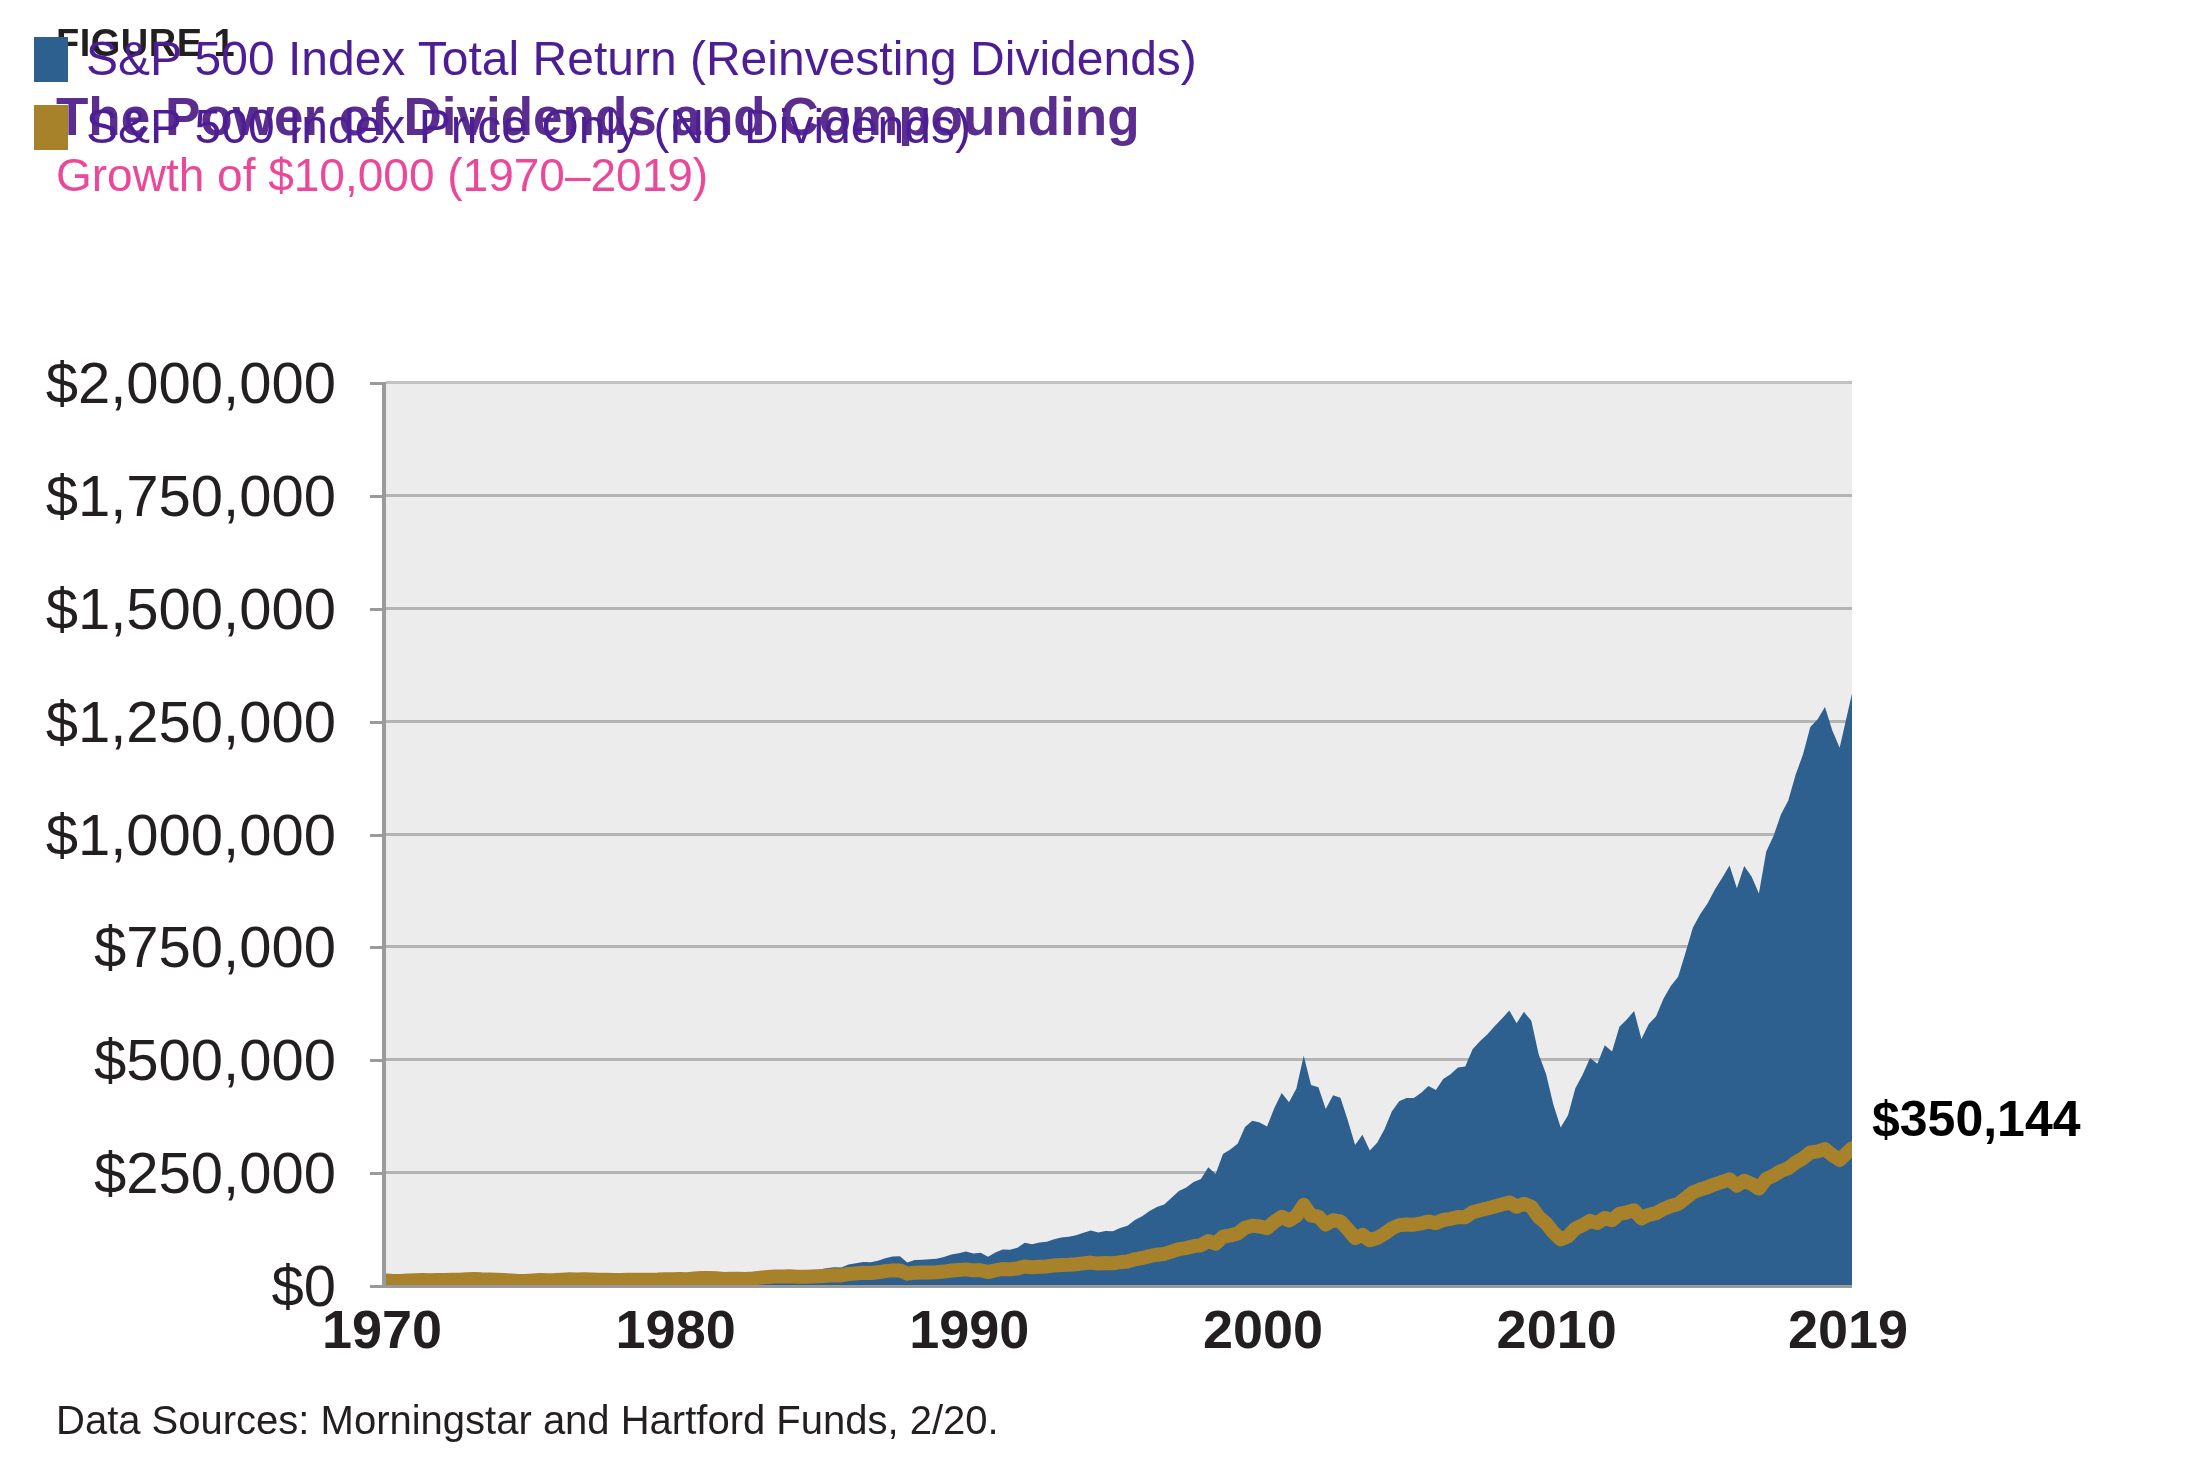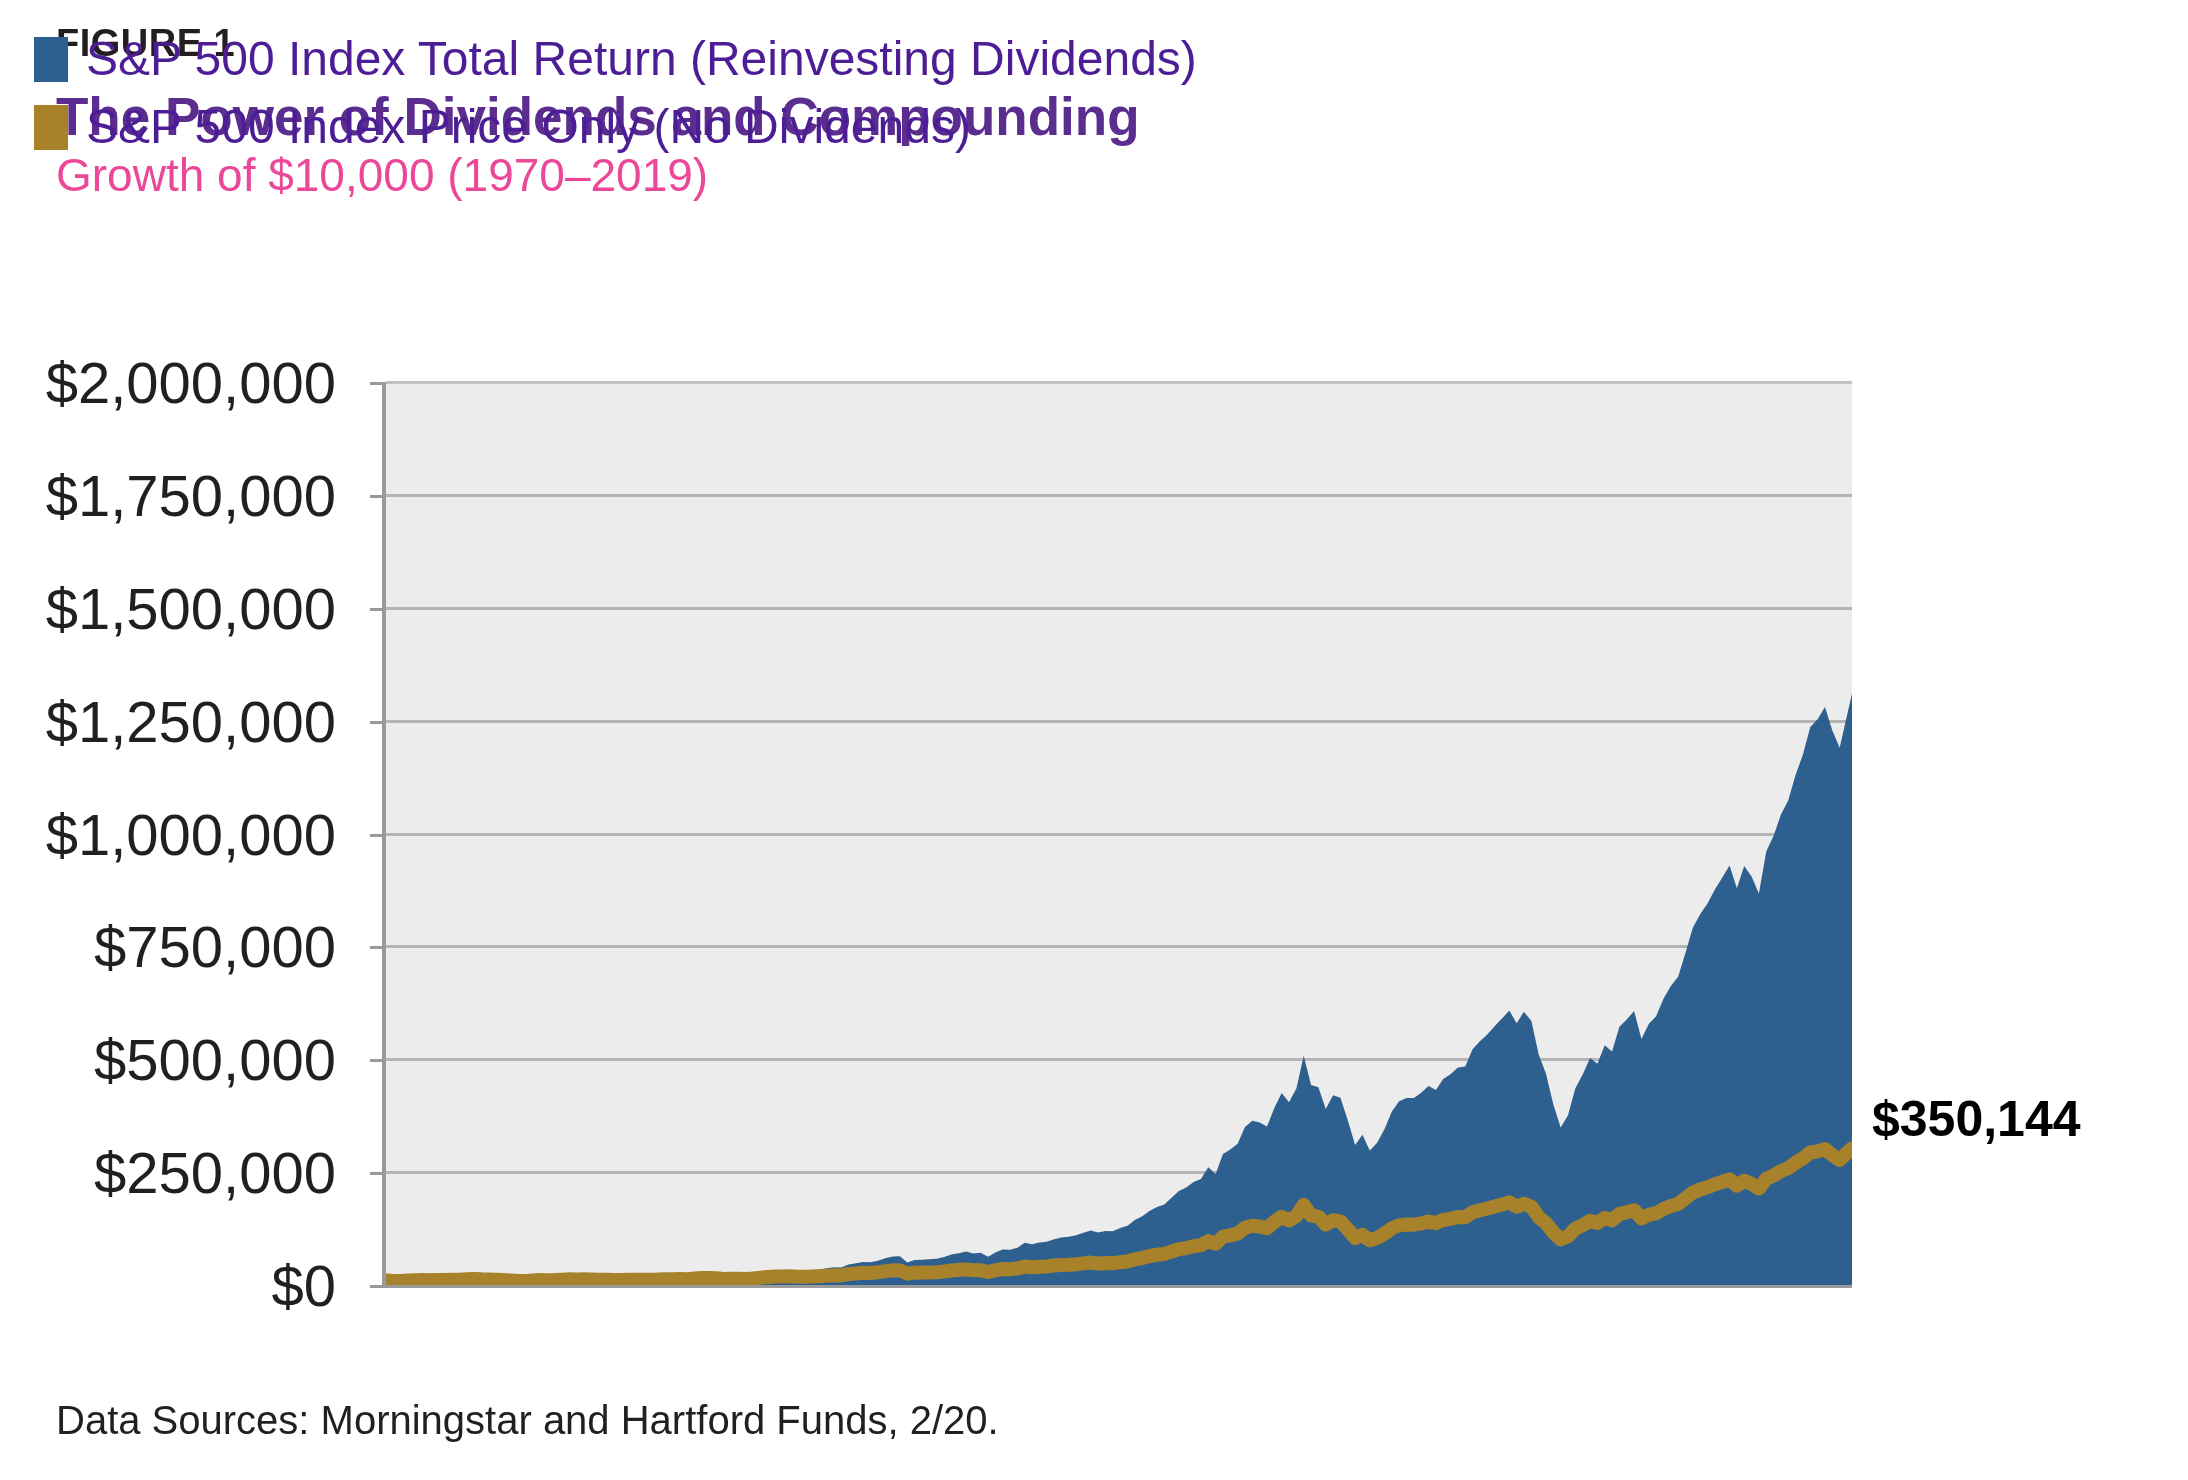--- a/index.html
+++ b/index.html
@@ -232,20 +232,28 @@
         <div class="gridline" style="top: 563.375px;"></div>
         <div class="gridline" style="top: 676.25px;"></div>
         <div class="gridline" style="top: 789.125px;"></div>
       </div>
     <svg id="chart-svg" viewBox="0 0 1466 903" preserveAspectRatio="none">
       <path id="series-area-total" d="M 0.00 898.49 L 7.34 898.85 L 14.68 898.94 L 22.03 898.39 L 29.37 898.17 L 36.71 897.90 L 44.05 898.03 L 51.39 897.72 L 58.73 897.54 L 66.08 897.31 L 73.42 897.27 L 80.76 896.72 L 88.10 896.32 L 95.44 896.68 L 102.78 896.72 L 110.13 897.09 L 117.47 897.31 L 124.81 897.90 L 132.15 898.39 L 139.49 898.21 L 146.83 897.67 L 154.18 897.04 L 161.52 897.22 L 168.86 896.90 L 176.20 896.27 L 183.54 895.87 L 190.89 895.91 L 198.23 895.69 L 205.57 895.73 L 212.91 896.00 L 220.25 896.14 L 227.59 896.23 L 234.94 896.18 L 242.28 895.82 L 249.62 895.64 L 256.96 895.78 L 264.30 895.51 L 271.64 895.28 L 278.99 894.78 L 286.33 894.47 L 293.67 894.02 L 301.01 894.29 L 308.35 893.38 L 315.70 892.53 L 323.04 892.21 L 330.38 892.57 L 337.72 893.43 L 345.06 893.02 L 352.40 892.89 L 359.75 893.25 L 367.09 892.25 L 374.43 890.81 L 381.77 889.73 L 389.11 888.87 L 396.45 888.69 L 403.80 888.10 L 411.14 888.51 L 418.48 888.37 L 425.82 887.92 L 433.16 887.47 L 440.50 886.20 L 447.85 885.21 L 455.19 885.39 L 462.53 882.50 L 469.87 881.33 L 477.21 879.88 L 484.56 880.20 L 491.90 878.71 L 499.24 876.14 L 506.58 874.47 L 513.92 874.37 L 521.26 880.42 L 528.61 878.12 L 535.95 877.76 L 543.29 877.31 L 550.63 876.77 L 557.97 875.01 L 565.31 872.57 L 572.66 871.17 L 580.00 869.59 L 587.34 871.39 L 594.68 870.81 L 602.02 874.78 L 609.36 870.58 L 616.71 867.38 L 624.05 867.65 L 631.39 865.66 L 638.73 860.83 L 646.07 862.14 L 653.42 860.56 L 660.76 859.66 L 668.10 857.31 L 675.44 855.59 L 682.78 854.78 L 690.12 853.34 L 697.47 850.76 L 704.81 848.41 L 712.15 850.58 L 719.49 849.00 L 726.83 849.18 L 734.17 846.02 L 741.52 843.67 L 748.86 837.89 L 756.20 834.19 L 763.54 828.95 L 770.88 824.89 L 778.23 822.41 L 785.57 815.86 L 792.91 808.91 L 800.25 805.48 L 807.59 800.06 L 814.93 796.90 L 822.28 785.16 L 829.62 791.93 L 836.96 772.07 L 844.30 767.55 L 851.64 761.68 L 858.98 744.98 L 866.33 738.65 L 873.67 740.46 L 881.01 744.52 L 888.35 726.01 L 895.69 711.11 L 903.03 720.14 L 910.38 706.60 L 917.72 673.64 L 925.06 702.99 L 932.40 705.24 L 939.74 726.91 L 947.09 713.37 L 954.43 715.63 L 961.77 738.20 L 969.11 763.03 L 976.45 752.65 L 983.79 768.45 L 991.14 760.78 L 998.48 747.23 L 1005.82 729.62 L 1013.16 719.24 L 1020.50 716.08 L 1027.84 716.08 L 1035.19 710.66 L 1042.53 703.89 L 1049.87 707.95 L 1057.21 697.12 L 1064.55 692.15 L 1071.90 685.38 L 1079.24 684.47 L 1086.58 667.32 L 1093.92 659.19 L 1101.26 652.42 L 1108.60 644.29 L 1115.95 636.62 L 1123.29 628.49 L 1130.63 641.13 L 1137.97 629.84 L 1145.31 638.87 L 1152.65 672.28 L 1160.00 691.70 L 1167.34 722.40 L 1174.68 745.43 L 1182.02 733.24 L 1189.36 706.15 L 1196.70 692.60 L 1204.05 675.90 L 1211.39 681.76 L 1218.73 663.25 L 1226.07 669.57 L 1233.41 644.74 L 1240.76 637.52 L 1248.10 628.94 L 1255.44 656.93 L 1262.78 642.03 L 1270.12 634.36 L 1277.46 616.75 L 1284.81 604.11 L 1292.15 594.63 L 1299.49 570.70 L 1306.83 545.86 L 1314.17 532.32 L 1321.51 521.48 L 1328.86 507.49 L 1336.20 495.75 L 1343.54 483.56 L 1350.88 506.13 L 1358.22 484.01 L 1365.56 494.39 L 1372.91 511.55 L 1380.25 469.56 L 1387.59 453.76 L 1394.93 432.54 L 1402.27 418.54 L 1409.62 392.81 L 1416.96 372.49 L 1424.30 344.95 L 1431.64 337.27 L 1438.98 325.08 L 1446.32 348.56 L 1453.67 365.72 L 1466.00 311.53 L 1466 903 L 0 903 Z" fill="#2d5f8f"></path>
       <path id="series-line-price" fill="none" stroke-width="14" stroke-linejoin="round" stroke-linecap="round" d="M 0.00 898.49 L 7.34 898.89 L 14.68 899.00 L 22.03 898.53 L 29.37 898.35 L 36.71 898.12 L 44.05 898.28 L 51.39 898.03 L 58.73 897.90 L 66.08 897.74 L 73.42 897.74 L 80.76 897.29 L 88.10 896.95 L 95.44 897.33 L 102.78 897.42 L 110.13 897.79 L 117.47 898.03 L 124.81 898.60 L 132.15 899.07 L 139.49 898.96 L 146.83 898.55 L 154.18 898.08 L 161.52 898.28 L 168.86 898.08 L 176.20 897.63 L 183.54 897.36 L 190.89 897.45 L 198.23 897.31 L 205.57 897.40 L 212.91 897.67 L 220.25 897.83 L 227.59 897.94 L 234.94 897.97 L 242.28 897.76 L 249.62 897.67 L 256.96 897.83 L 264.30 897.69 L 271.64 897.58 L 278.99 897.29 L 286.33 897.13 L 293.67 896.88 L 301.01 897.13 L 308.35 896.59 L 315.70 896.09 L 323.04 895.96 L 330.38 896.25 L 337.72 896.88 L 345.06 896.70 L 352.40 896.68 L 359.75 896.97 L 367.09 896.43 L 374.43 895.62 L 381.77 895.03 L 389.11 894.60 L 396.45 894.58 L 403.80 894.33 L 411.14 894.65 L 418.48 894.65 L 425.82 894.47 L 433.16 894.29 L 440.50 893.68 L 447.85 893.23 L 455.19 893.41 L 462.53 891.94 L 469.87 891.40 L 477.21 890.74 L 484.56 891.01 L 491.90 890.34 L 499.24 889.12 L 506.58 888.37 L 513.92 888.46 L 521.26 891.67 L 528.61 890.63 L 535.95 890.56 L 543.29 890.45 L 550.63 890.31 L 557.97 889.59 L 565.31 888.55 L 572.66 888.01 L 580.00 887.38 L 587.34 888.33 L 594.68 888.15 L 602.02 890.09 L 609.36 888.28 L 616.71 886.97 L 624.05 887.24 L 631.39 886.48 L 638.73 884.49 L 646.07 885.23 L 653.42 884.67 L 660.76 884.40 L 668.10 883.54 L 675.44 882.95 L 682.78 882.73 L 690.12 882.28 L 697.47 881.37 L 704.81 880.56 L 712.15 881.60 L 719.49 881.10 L 726.83 881.33 L 734.17 880.20 L 741.52 879.43 L 748.86 877.31 L 756.20 876.00 L 763.54 874.10 L 770.88 872.70 L 778.23 871.94 L 785.57 869.59 L 792.91 867.15 L 800.25 866.07 L 807.59 864.17 L 814.93 863.22 L 822.28 859.07 L 829.62 861.78 L 836.96 854.69 L 844.30 853.34 L 851.64 851.53 L 858.98 845.66 L 866.33 843.63 L 873.67 844.53 L 881.01 846.20 L 888.35 839.88 L 895.69 834.91 L 903.03 838.44 L 910.38 834.01 L 917.72 822.86 L 925.06 833.47 L 932.40 834.60 L 939.74 842.50 L 947.09 838.21 L 954.43 839.34 L 961.77 847.24 L 969.11 856.04 L 976.45 852.88 L 983.79 858.30 L 991.14 856.04 L 998.48 851.75 L 1005.82 846.34 L 1013.16 843.18 L 1020.50 842.50 L 1027.84 842.72 L 1035.19 841.37 L 1042.53 839.56 L 1049.87 841.14 L 1057.21 837.98 L 1064.55 836.86 L 1071.90 835.05 L 1079.24 835.27 L 1086.58 830.31 L 1093.92 828.28 L 1101.26 826.47 L 1108.60 824.44 L 1115.95 822.41 L 1123.29 820.38 L 1130.63 824.66 L 1137.97 821.73 L 1145.31 824.66 L 1152.65 835.05 L 1160.00 841.14 L 1167.34 850.40 L 1174.68 857.40 L 1182.02 854.24 L 1189.36 846.56 L 1196.70 843.18 L 1204.05 838.89 L 1211.39 840.92 L 1218.73 835.95 L 1226.07 838.21 L 1233.41 831.89 L 1240.76 830.31 L 1248.10 828.28 L 1255.44 836.40 L 1262.78 832.79 L 1270.12 831.21 L 1277.46 826.92 L 1284.81 823.99 L 1292.15 821.96 L 1299.49 816.31 L 1306.83 810.44 L 1314.17 807.51 L 1321.51 805.25 L 1328.86 802.32 L 1336.20 799.83 L 1343.54 797.35 L 1350.88 803.67 L 1358.22 798.70 L 1365.56 801.86 L 1372.91 806.60 L 1380.25 796.90 L 1387.59 793.51 L 1394.93 789.00 L 1402.27 786.29 L 1409.62 780.64 L 1416.96 776.35 L 1424.30 770.48 L 1431.64 769.36 L 1438.98 767.10 L 1446.32 773.19 L 1453.67 777.93 L 1466.00 766.20" stroke="#a8822a"></path>
     </svg>
   </div>
 
+  <div id="x-axis-labels">
+      <div class="x-tick" style="left: 0px;">1970</div>
+      <div class="x-tick" style="left: 293.67px;">1980</div>
+      <div class="x-tick" style="left: 587.34px;">1990</div>
+      <div class="x-tick" style="left: 881.01px;">2000</div>
+      <div class="x-tick" style="left: 1174.68px;">2010</div>
+      <div class="x-tick" style="left: 1466px;">2019</div>
+    </div>
 
   <div id="legend">
     <div class="legend-row">
       <span class="legend-swatch" style="background: rgb(45, 95, 143);"></span>
       <span class="legend-text">S&amp;P 500 Index Total Return (Reinvesting Dividends)</span>
     </div>
     <div class="legend-row">
       <span class="legend-swatch" style="background: rgb(168, 130, 42);"></span>
       <span class="legend-text">S&amp;P 500 Index Price Only (No Dividends)</span>
     </div>

